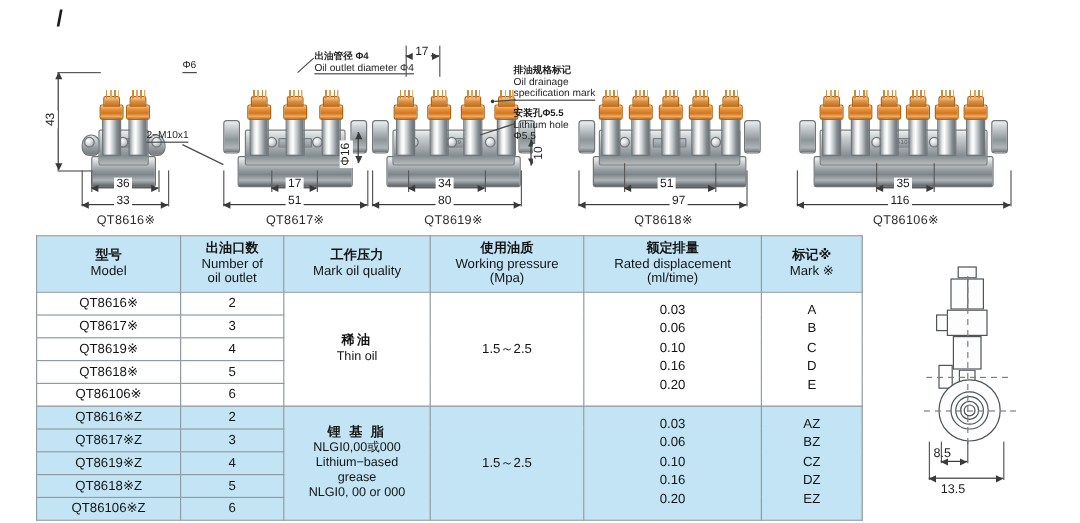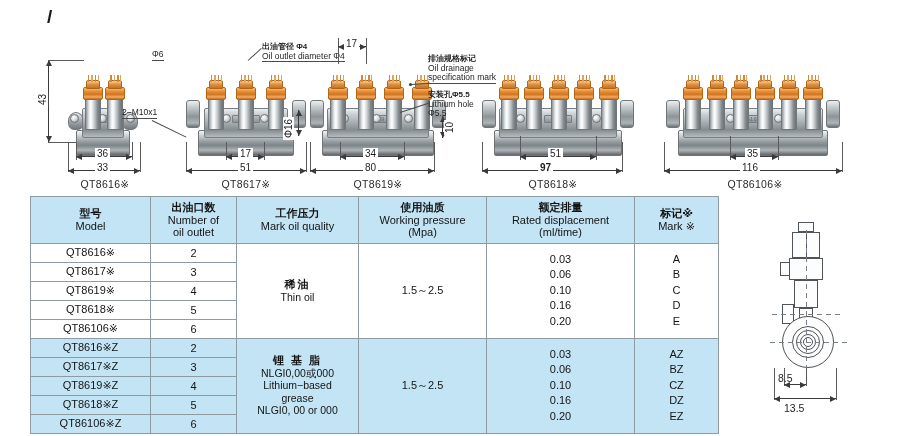--- a/index.html
+++ b/index.html
@@ -368,21 +368,21 @@
           <div class="crown"></div>
       </div>
     </div>
     <div class="ext" style="left:42px;top:98px;height:24px;"></div>
     <div class="ext" style="left:118px;top:98px;height:24px;"></div>
     <div class="ext" style="left:4px;top:104px;height:30px;"></div>
     <div class="ext" style="left:144px;top:104px;height:30px;"></div>
     <div class="dim" style="left:42px;top:118px;width:76px;"></div>
     <div class="dlabel" style="left:70px;top:110px;">51</div>
     <div class="dim" style="left:4px;top:132px;width:140px;"></div>
-    <div class="dlabel" style="left:60px;top:124px;font-weight:bold;">97</div>
+    <div class="dlabel" style="left:80px;top:124px;">97</div>
     <div class="caption" style="left:10px;width:130px;">QT8618※</div>
   </div>
 
   <div class="fig" style="left:660px;bottom:0;width:186px;height:152px;">
     <div class="manifold" style="left:18px;bottom:34px;width:150px;height:78px;">
       <div class="sidecap" style="left:-12px;"></div>
       <div class="sidecap" style="right:-12px;"></div>
       <div class="mani-bar" style="left:0;width:150px;"></div>
       <div class="mani-plate" style="left:5px;width:140px;"></div>
       <div class="nameplate" style="left:58px;width:32px;">86106</div>

